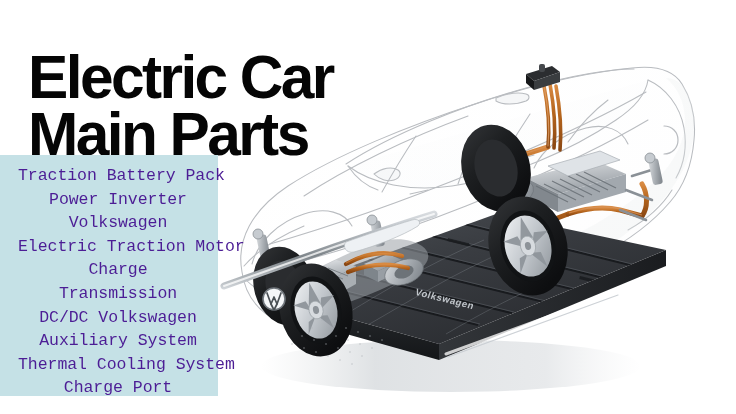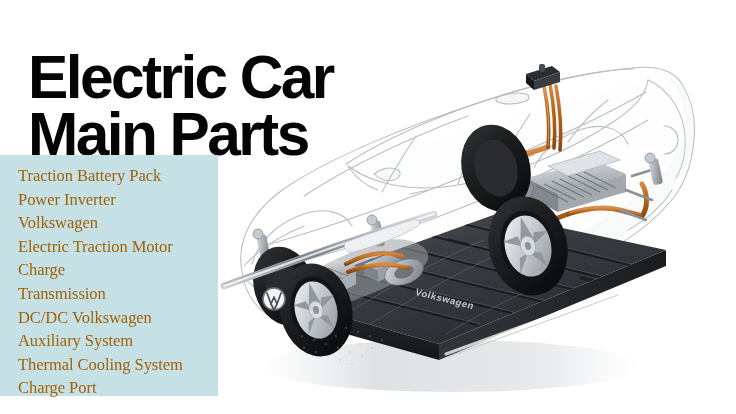--- a/index.html
+++ b/index.html
@@ -26,23 +26,23 @@
     transform-origin:left center;
   }
 
   
   #parts-panel{
     position:absolute;left:0;top:155px;width:218px;height:241px;
     background:#c5e1e6;z-index:40;box-sizing:border-box;
     padding:9px 0 0 18px;
   }
   .part-item{
-    font-family:Liberation Serif, serif;
-    font-size:16.5px;line-height:23.6px;color:#a16207;
-    white-space:nowrap;letter-spacing:-0.05px;
+    font-family:Liberation Mono, monospace;
+    font-size:16.5px;line-height:23.6px;color:#4c1d95;
+    white-space:nowrap;letter-spacing:-0.05px;text-align:center;
   }
 
   
   #car-art{position:absolute;left:196px;top:14px;width:540px;height:400px;z-index:10;}
   #car-art svg{display:block;width:540px;height:400px;}
 </style>
 </head>
 <body>
 
 <div id="stage">

